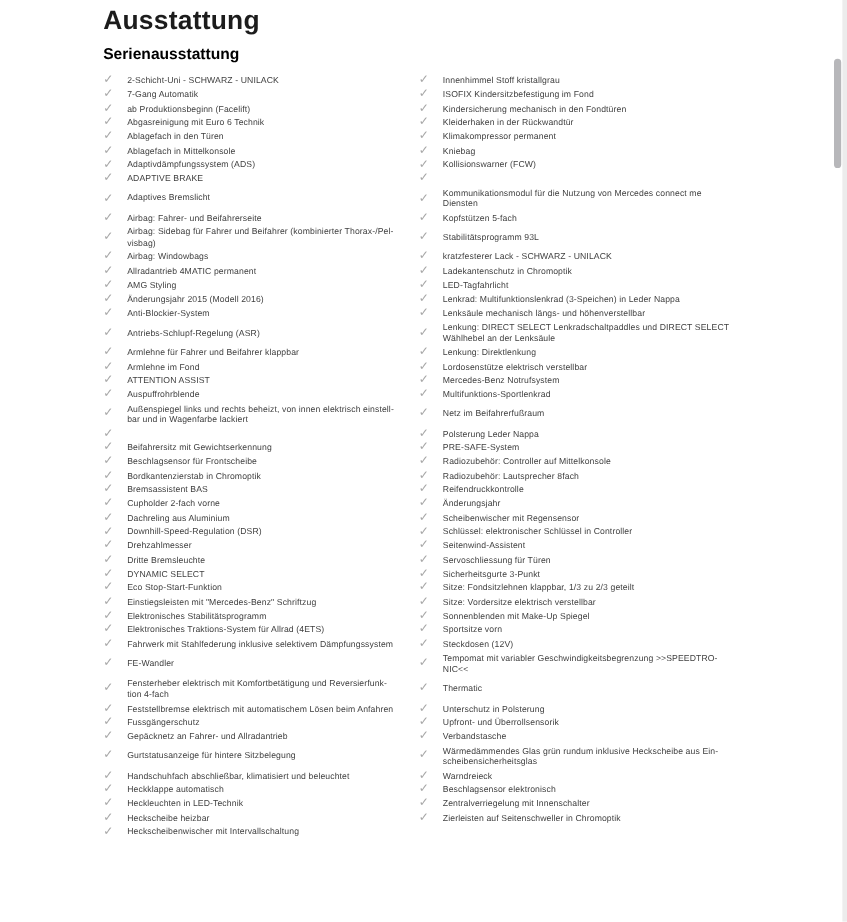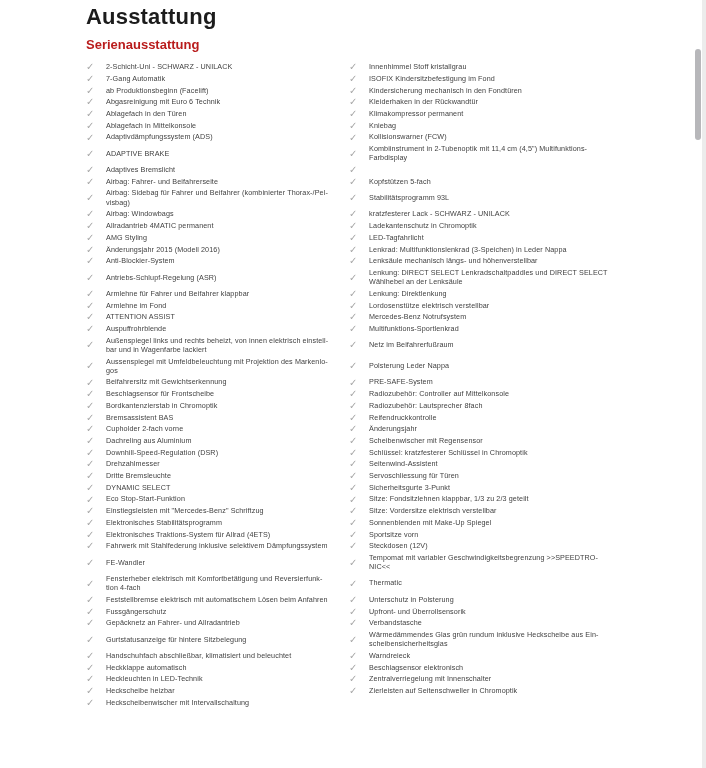--- a/index.html
+++ b/index.html
@@ -21,21 +21,21 @@
     line-height: 26px;
     font-weight: 600;
     color: #1c1c1c;
     letter-spacing: 0.2px;
   }
   h2.section-title {
     margin: 0 0 9px 0;
     font-size: 13px;
     line-height: 15px;
     font-weight: 700;
-    color: #b91c1c;
+    color: #000000;
   }
   .grid {
     display: grid;
     grid-template-columns: 263px 330px;
   }
   .cell {
     display: flex;
     align-items: center;
     padding: 1.25px 0;
   }
@@ -136,29 +136,29 @@
       <div class="cell">
     <span class="check">✓</span>
     <span class="label">Kollisionswarner (FCW)</span>
   </div>
       <div class="cell">
     <span class="check">✓</span>
     <span class="label">ADAPTIVE BRAKE</span>
   </div>
       <div class="cell">
     <span class="check">✓</span>
-    <span class="label">Kombiinstrument in 2-Tubenoptik mit 11,4 cm (4,5") Multifunktions-
-Farbdisplay</span>
   </div>
       <div class="cell">
     <span class="check">✓</span>
     <span class="label">Adaptives Bremslicht</span>
   </div>
       <div class="cell">
     <span class="check">✓</span>
+    <span class="label">Kommunikationsmodul für die Nutzung von Mercedes connect me
+Diensten</span>
   </div>
       <div class="cell">
     <span class="check">✓</span>
     <span class="label">Airbag: Fahrer- und Beifahrerseite</span>
   </div>
       <div class="cell">
     <span class="check">✓</span>
     <span class="label">Kopfstützen 5-fach</span>
   </div>
       <div class="cell">
@@ -255,22 +255,20 @@
     <span class="check">✓</span>
     <span class="label">Außenspiegel links und rechts beheizt, von innen elektrisch einstell-
 bar und in Wagenfarbe lackiert</span>
   </div>
       <div class="cell">
     <span class="check">✓</span>
     <span class="label">Netz im Beifahrerfußraum</span>
   </div>
       <div class="cell">
     <span class="check">✓</span>
-    <span class="label">Aussenspiegel mit Umfeldbeleuchtung mit Projektion des Markenlo-
-gos</span>
   </div>
       <div class="cell">
     <span class="check">✓</span>
     <span class="label">Polsterung Leder Nappa</span>
   </div>
       <div class="cell">
     <span class="check">✓</span>
     <span class="label">Beifahrersitz mit Gewichtserkennung</span>
   </div>
       <div class="cell">
@@ -316,21 +314,21 @@
       <div class="cell">
     <span class="check">✓</span>
     <span class="label">Scheibenwischer mit Regensensor</span>
   </div>
       <div class="cell">
     <span class="check">✓</span>
     <span class="label">Downhill-Speed-Regulation (DSR)</span>
   </div>
       <div class="cell">
     <span class="check">✓</span>
-    <span class="label">Schlüssel: kratzfesterer Schlüssel in Chromoptik</span>
+    <span class="label">Schlüssel: elektronischer Schlüssel in Controller</span>
   </div>
       <div class="cell">
     <span class="check">✓</span>
     <span class="label">Drehzahlmesser</span>
   </div>
       <div class="cell">
     <span class="check">✓</span>
     <span class="label">Seitenwind-Assistent</span>
   </div>
       <div class="cell">

